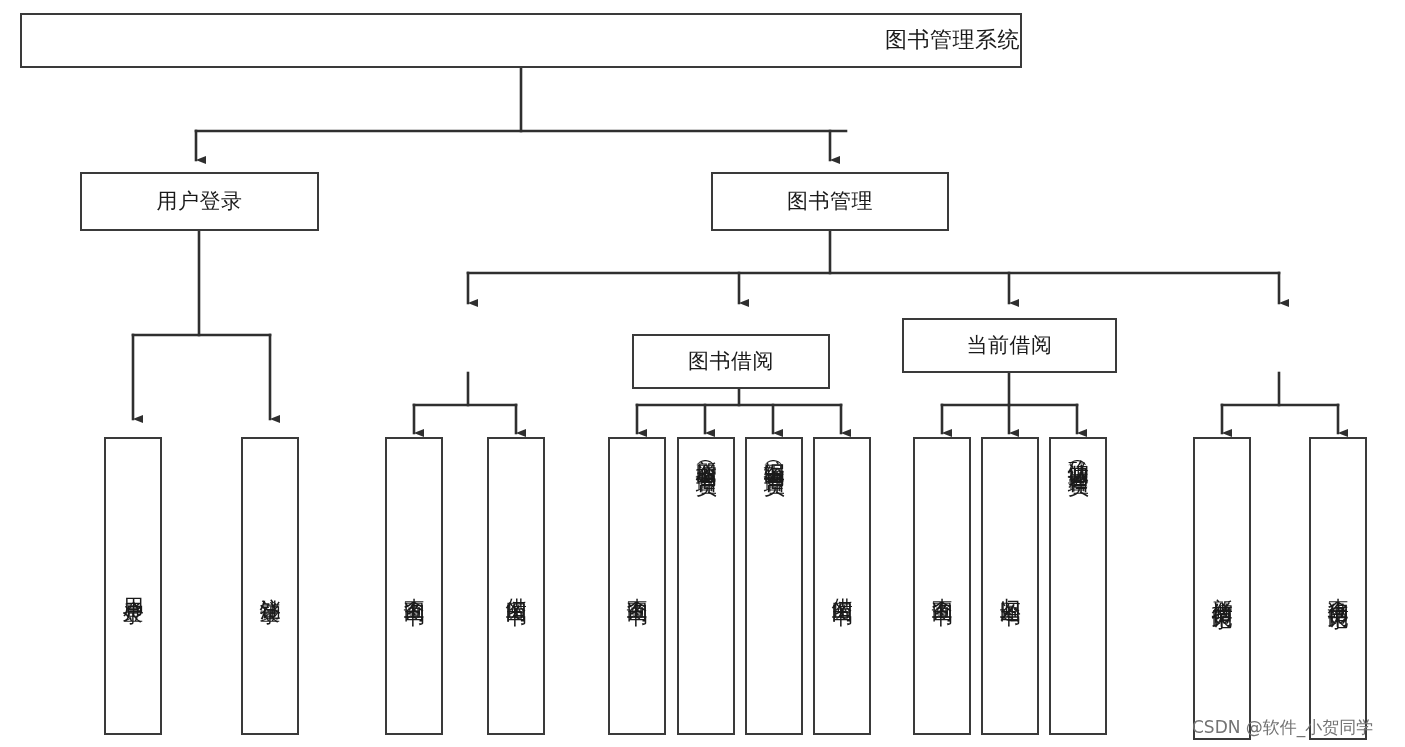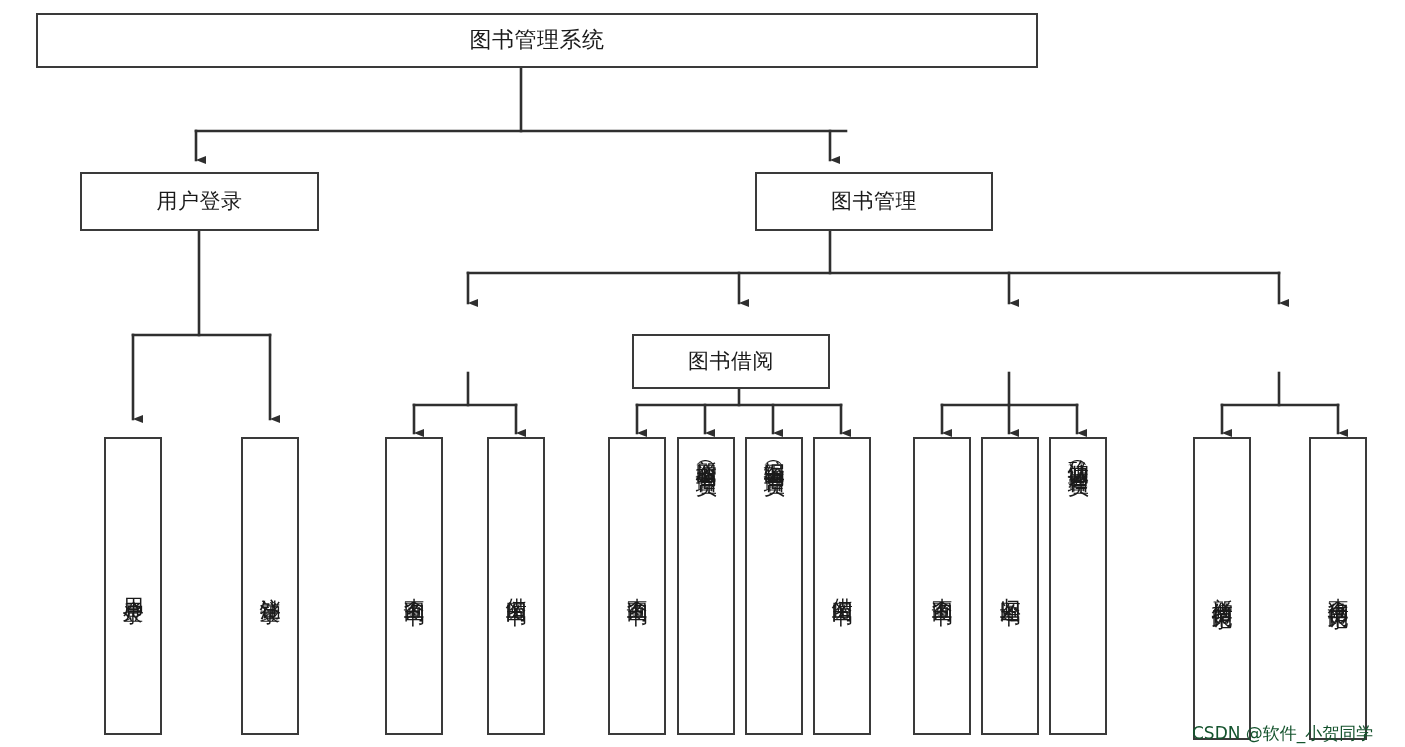--- a/index.html
+++ b/index.html
@@ -64,25 +64,24 @@
     white-space: nowrap;
   }
   
   .node.v.center {
     align-items: center;
     padding-top: 0;
   }
   .watermark {
     position: absolute;
     font-size: 17px;
-    color: #14532d;
+    color: #737373;
     white-space: nowrap;
     z-index: 3;
     font-family: "DejaVu Sans", "Liberation Sans", sans-serif;
-    margin-top: 6px;
   }
 </style>
 </head>
 <body>
 
 <div id="canvas">
 
   <svg id="edges" viewBox="0 0 1405 747" width="1405" height="747">
     <defs>
       <marker id="arw" markerWidth="9" markerHeight="11" refX="4.5" refY="10.4" orient="auto-start-reverse" markerUnits="userSpaceOnUse">
@@ -126,37 +125,40 @@
       <path d="M1009,405 L1009,433" marker-end="url(#arw)"></path>
       <path d="M1077,405 L1077,433" marker-end="url(#arw)"></path>
 
       <path d="M1279,373 L1279,405"></path>
       <path d="M1222,405 L1338,405"></path>
       <path d="M1222,405 L1222,433" marker-end="url(#arw)"></path>
       <path d="M1338,405 L1338,433" marker-end="url(#arw)"></path>
     </g>
   </svg>
 
-  <div class="node h" id="n-root" style="left:36px; top:13px; width:1002px; height:55px;">
+  <div class="node h" id="n-root" style="left:20px; top:13px; width:1002px; height:55px;justify-content:flex-end;">
     <span class="lbl">图书管理系统</span>
   </div>
 
   <div class="node h" style="left:80px; top:172px; width:239px; height:59px;">
     <span class="lbl">用户登录</span>
   </div>
 
-  <div class="node h" style="left:711px; top:172px; width:238px; height:59px;margin-left:44px;">
+  <div class="node h" style="left:711px; top:172px; width:238px; height:59px;">
     <span class="lbl">图书管理</span>
   </div>
 
 
   <div class="node h" style="left:632px; top:334px; width:198px; height:55px;">
     <span class="lbl">图书借阅</span>
   </div>
 
+  <div class="node h" style="left:902px; top:318px; width:215px; height:55px;">
+    <span class="lbl">当前借阅</span>
+  </div>
 
 
   <div class="node v center" style="left:104px; top:437px; width:58px; height:298px;">
     <span class="lbl">用户登录</span>
   </div>
 
   <div class="node v center" style="left:241px; top:437px; width:58px; height:298px;">
     <span class="lbl">注销登录</span>
   </div>
 

